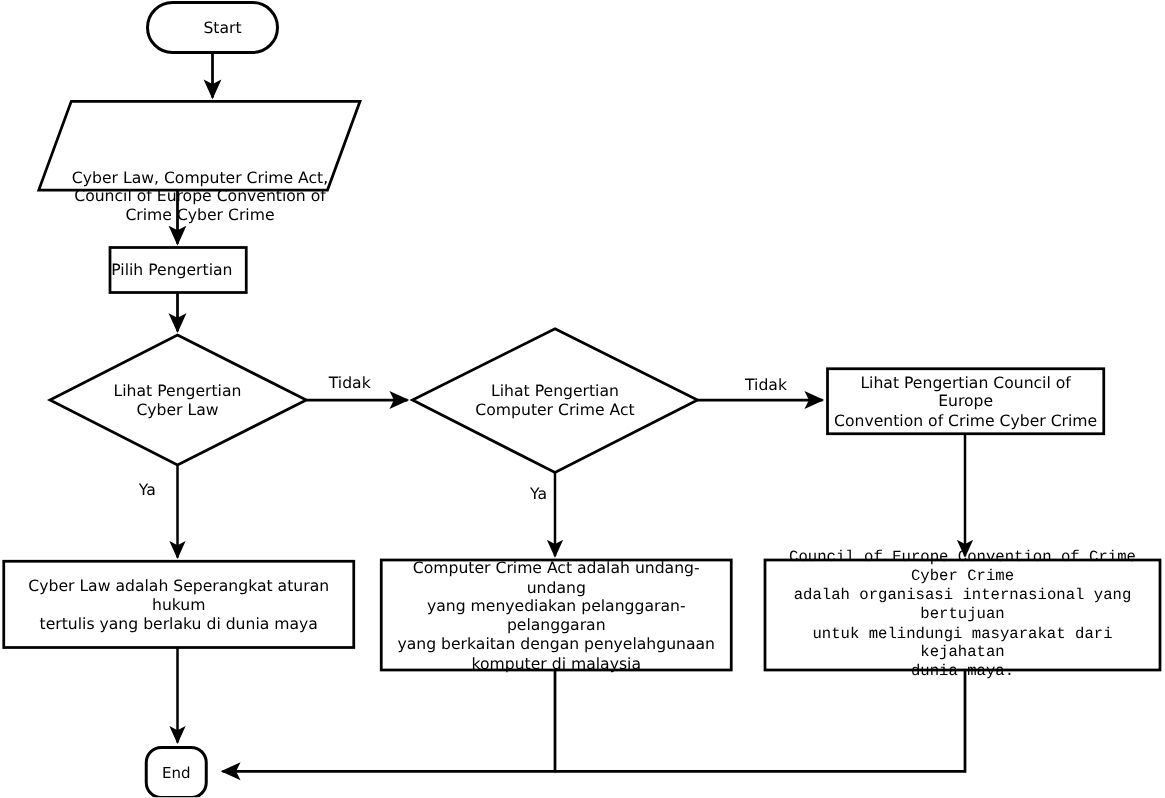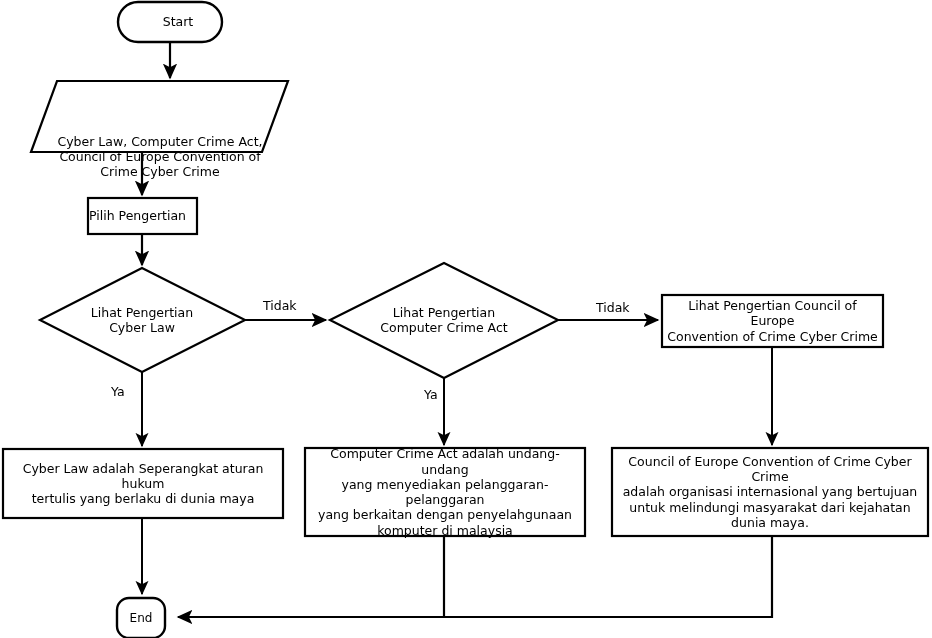--- a/index.html
+++ b/index.html
@@ -154,21 +154,21 @@
     <span>tertulis yang berlaku di dunia maya</span>
   </div>
 
   <div class="node-label lbl-res" style="left:309px; top:448px; width:272px; height:88px; flex-direction:column;">
     <span>Computer Crime Act adalah undang-undang</span>
     <span>yang menyediakan pelanggaran-pelanggaran</span>
     <span>yang berkaitan dengan penyelahgunaan</span>
     <span>komputer di malaysia</span>
   </div>
 
-  <div class="node-label lbl-res" style="left:616px; top:448px; width:308px; height:88px; flex-direction:column;">
+  <div class="node-label lbl-res" style="left:616px; top:448px; width:308px; height:88px; flex-direction:column;font-family:Liberation Mono, monospace;">
     <span>Council of Europe Convention of Crime Cyber Crime</span>
     <span>adalah organisasi internasional yang bertujuan</span>
     <span>untuk melindungi masyarakat dari kejahatan</span>
     <span>dunia maya.</span>
   </div>
 
   <div class="node-label lbl-end" style="left:117px; top:598px; width:48px; height:40px;">End</div>
 
   <div class="edge-label" style="left:263px; top:298px;">Tidak</div>
 

